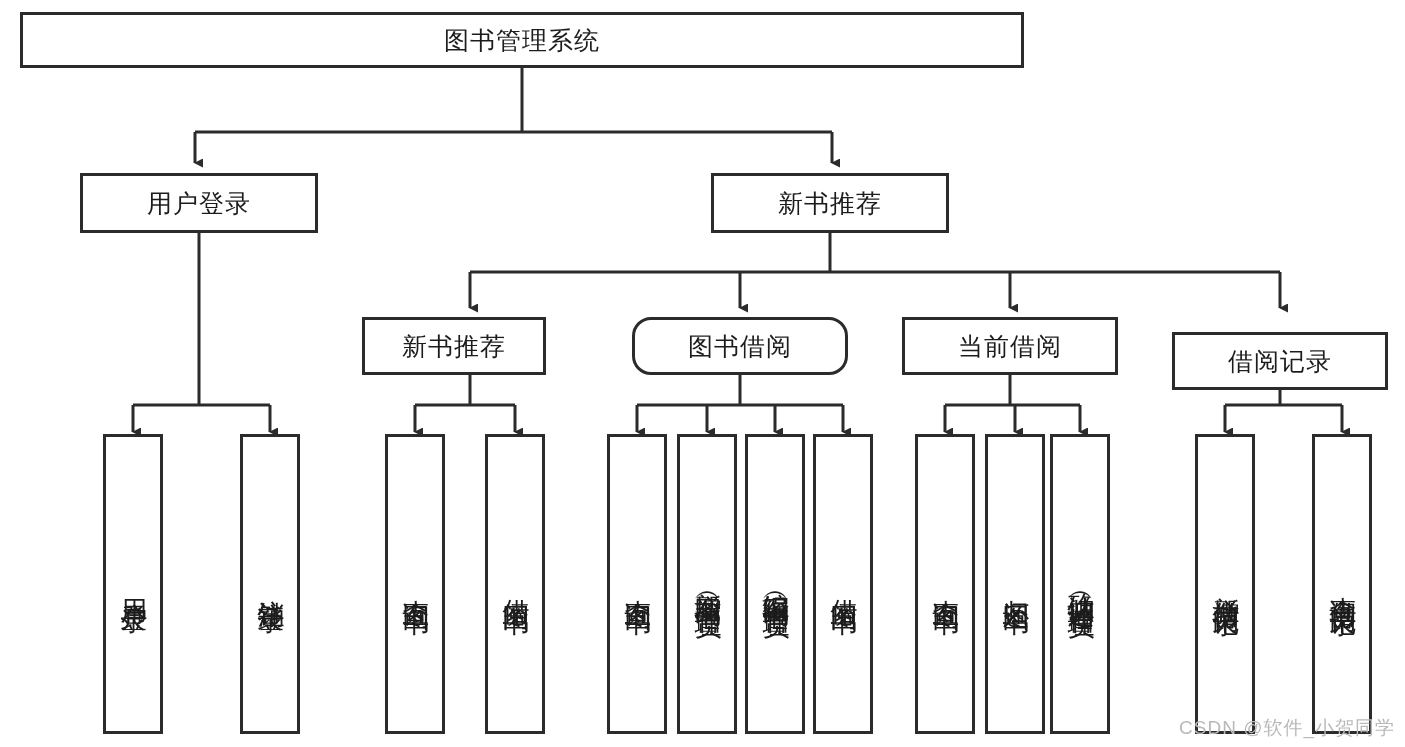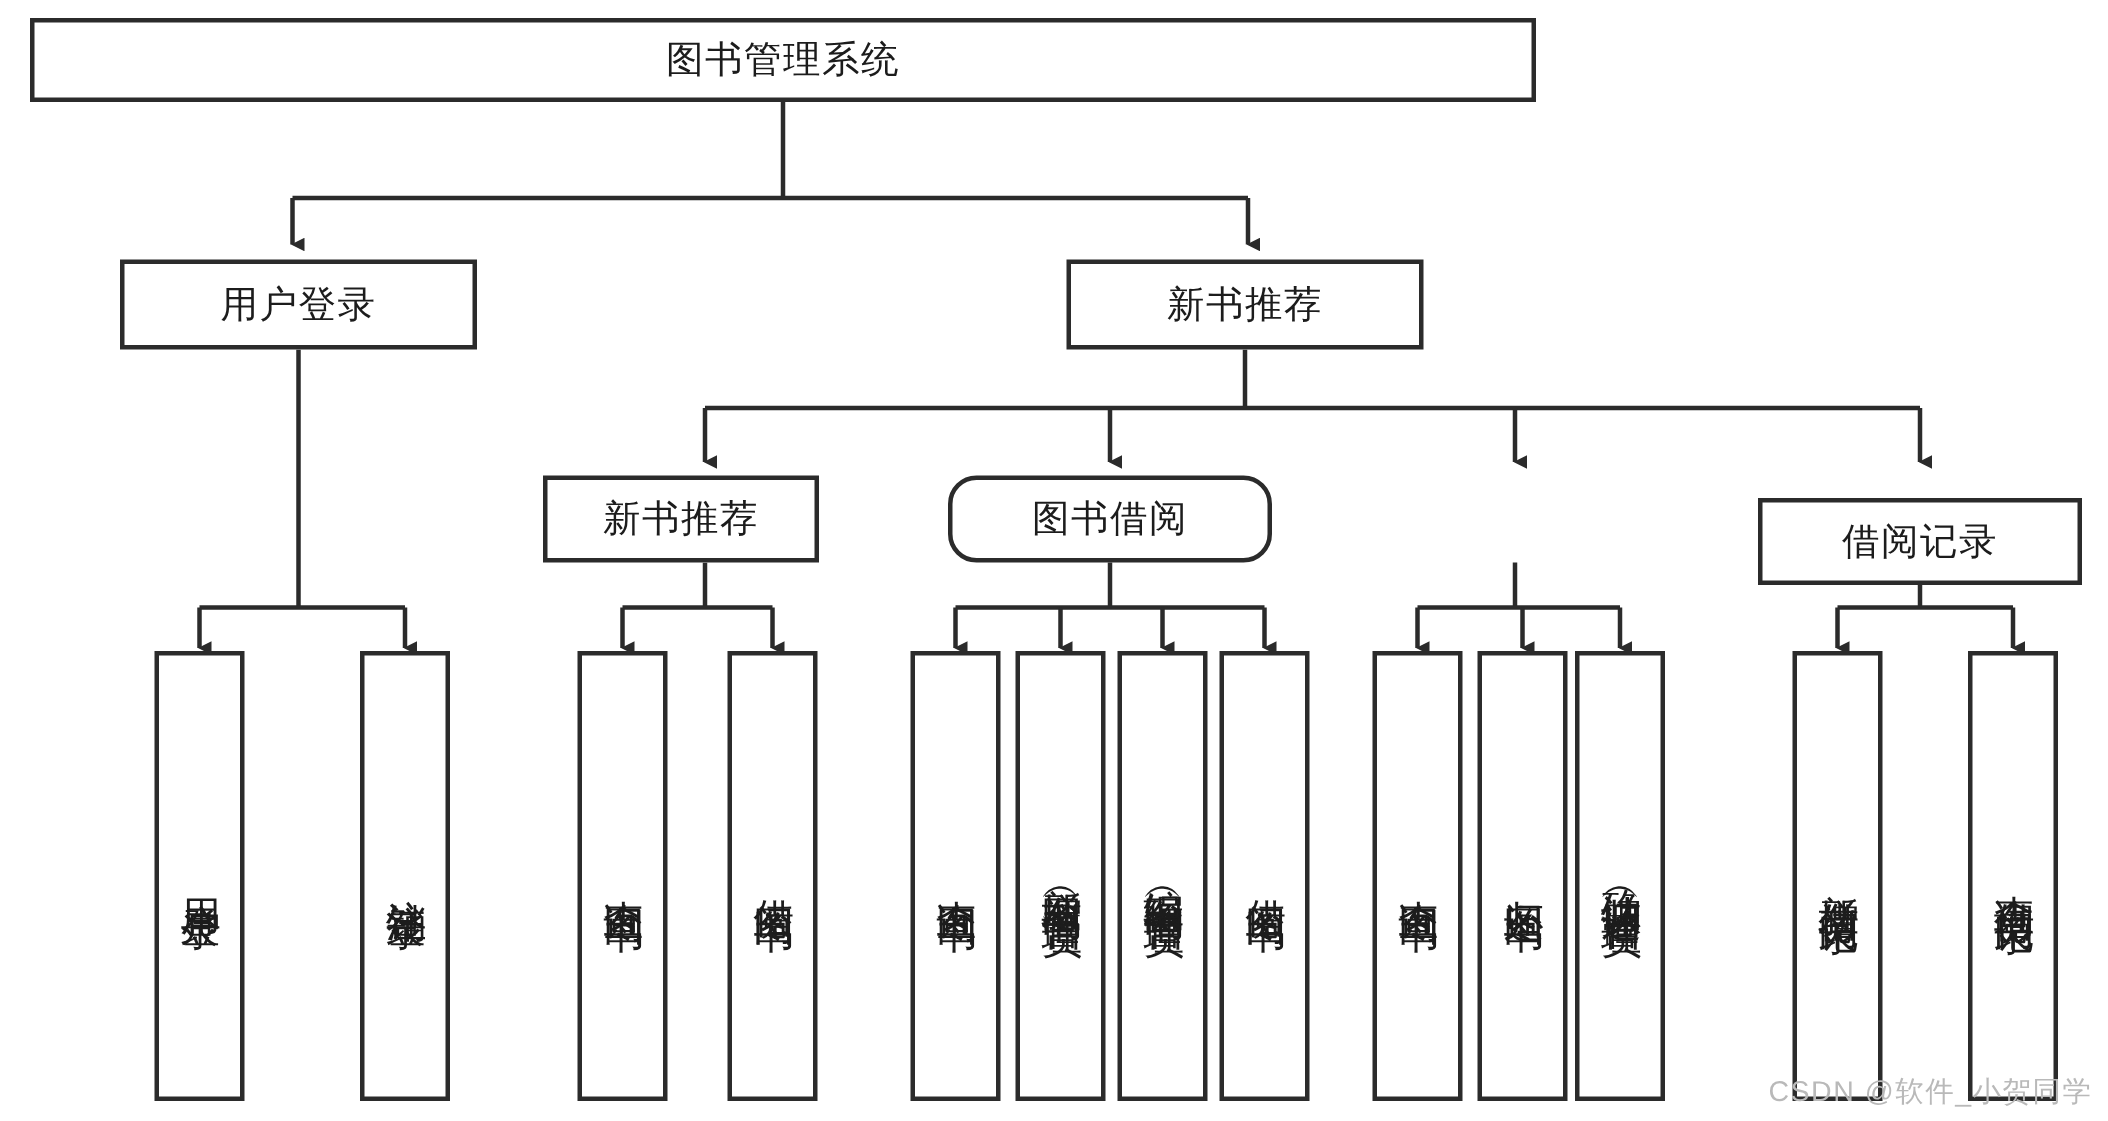--- a/index.html
+++ b/index.html
@@ -130,20 +130,23 @@
   <div class="node horizontal" style="left:711px; top:173px; width:238px; height:60px;">
     <span class="label">新书推荐</span>
   </div>
 
   <div class="node horizontal" style="left:362px; top:317px; width:184px; height:58px;">
     <span class="label">新书推荐</span>
   </div>
   <div class="node horizontal" style="left:632px; top:317px; width:216px; height:58px;border-radius:19px;">
     <span class="label">图书借阅</span>
   </div>
+  <div class="node horizontal" style="left:902px; top:317px; width:216px; height:58px;">
+    <span class="label">当前借阅</span>
+  </div>
   <div class="node horizontal" style="left:1172px; top:317px; width:216px; height:58px;margin-top:15px;">
     <span class="label">借阅记录</span>
   </div>
 
   <div class="node vertical" style="left:103px; top:434px; width:60px; height:300px;">
     <span class="label">用户登录</span>
   </div>
   <div class="node vertical" style="left:240px; top:434px; width:60px; height:300px;">
     <span class="label">注销登录</span>
   </div>

